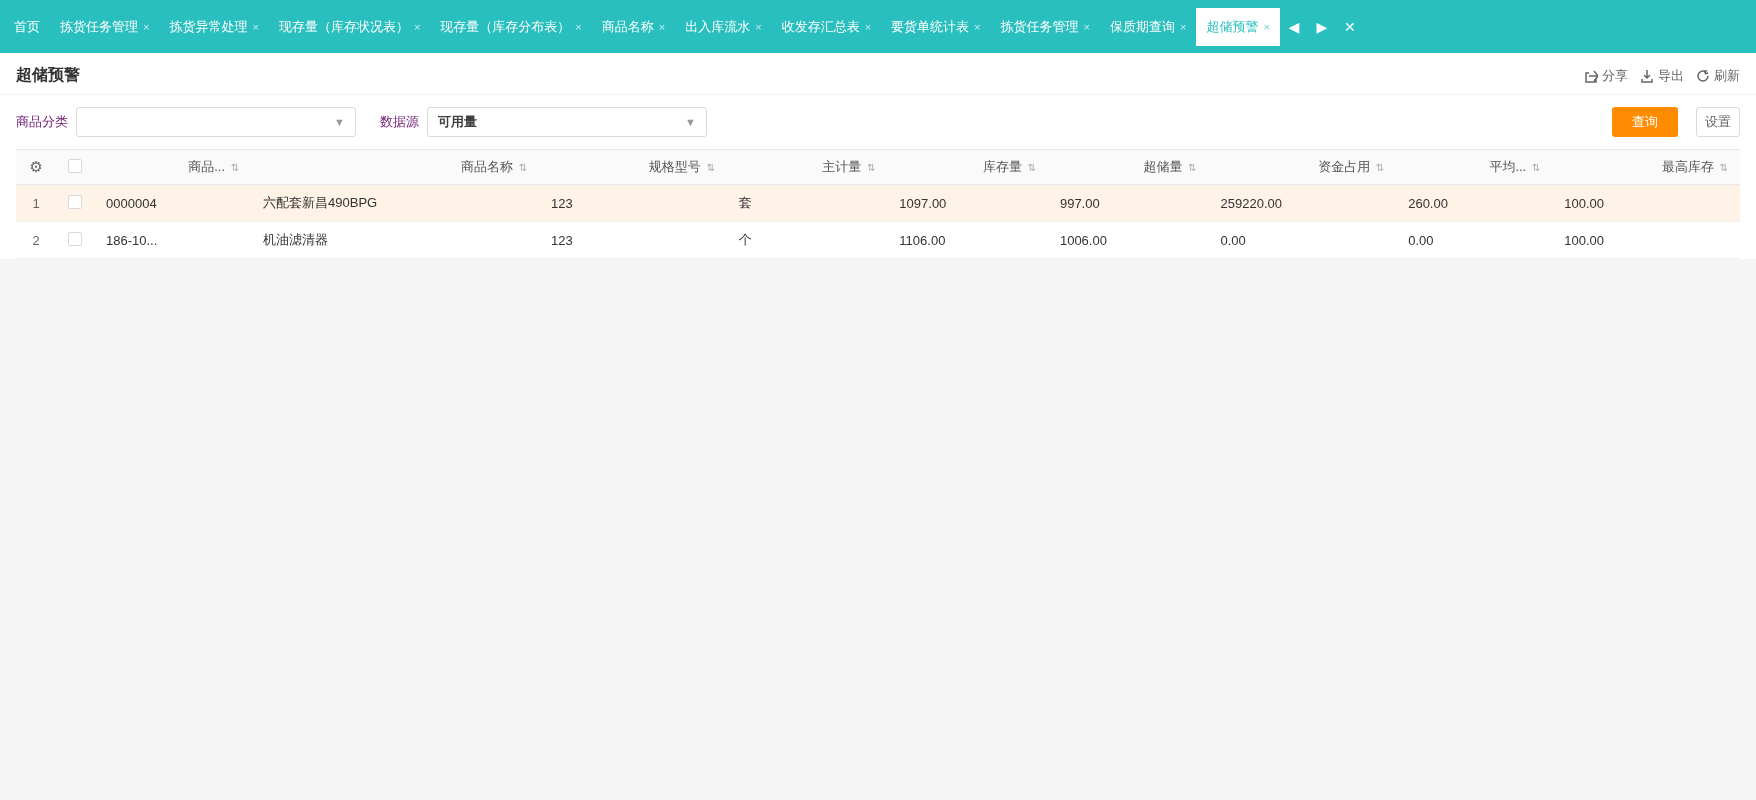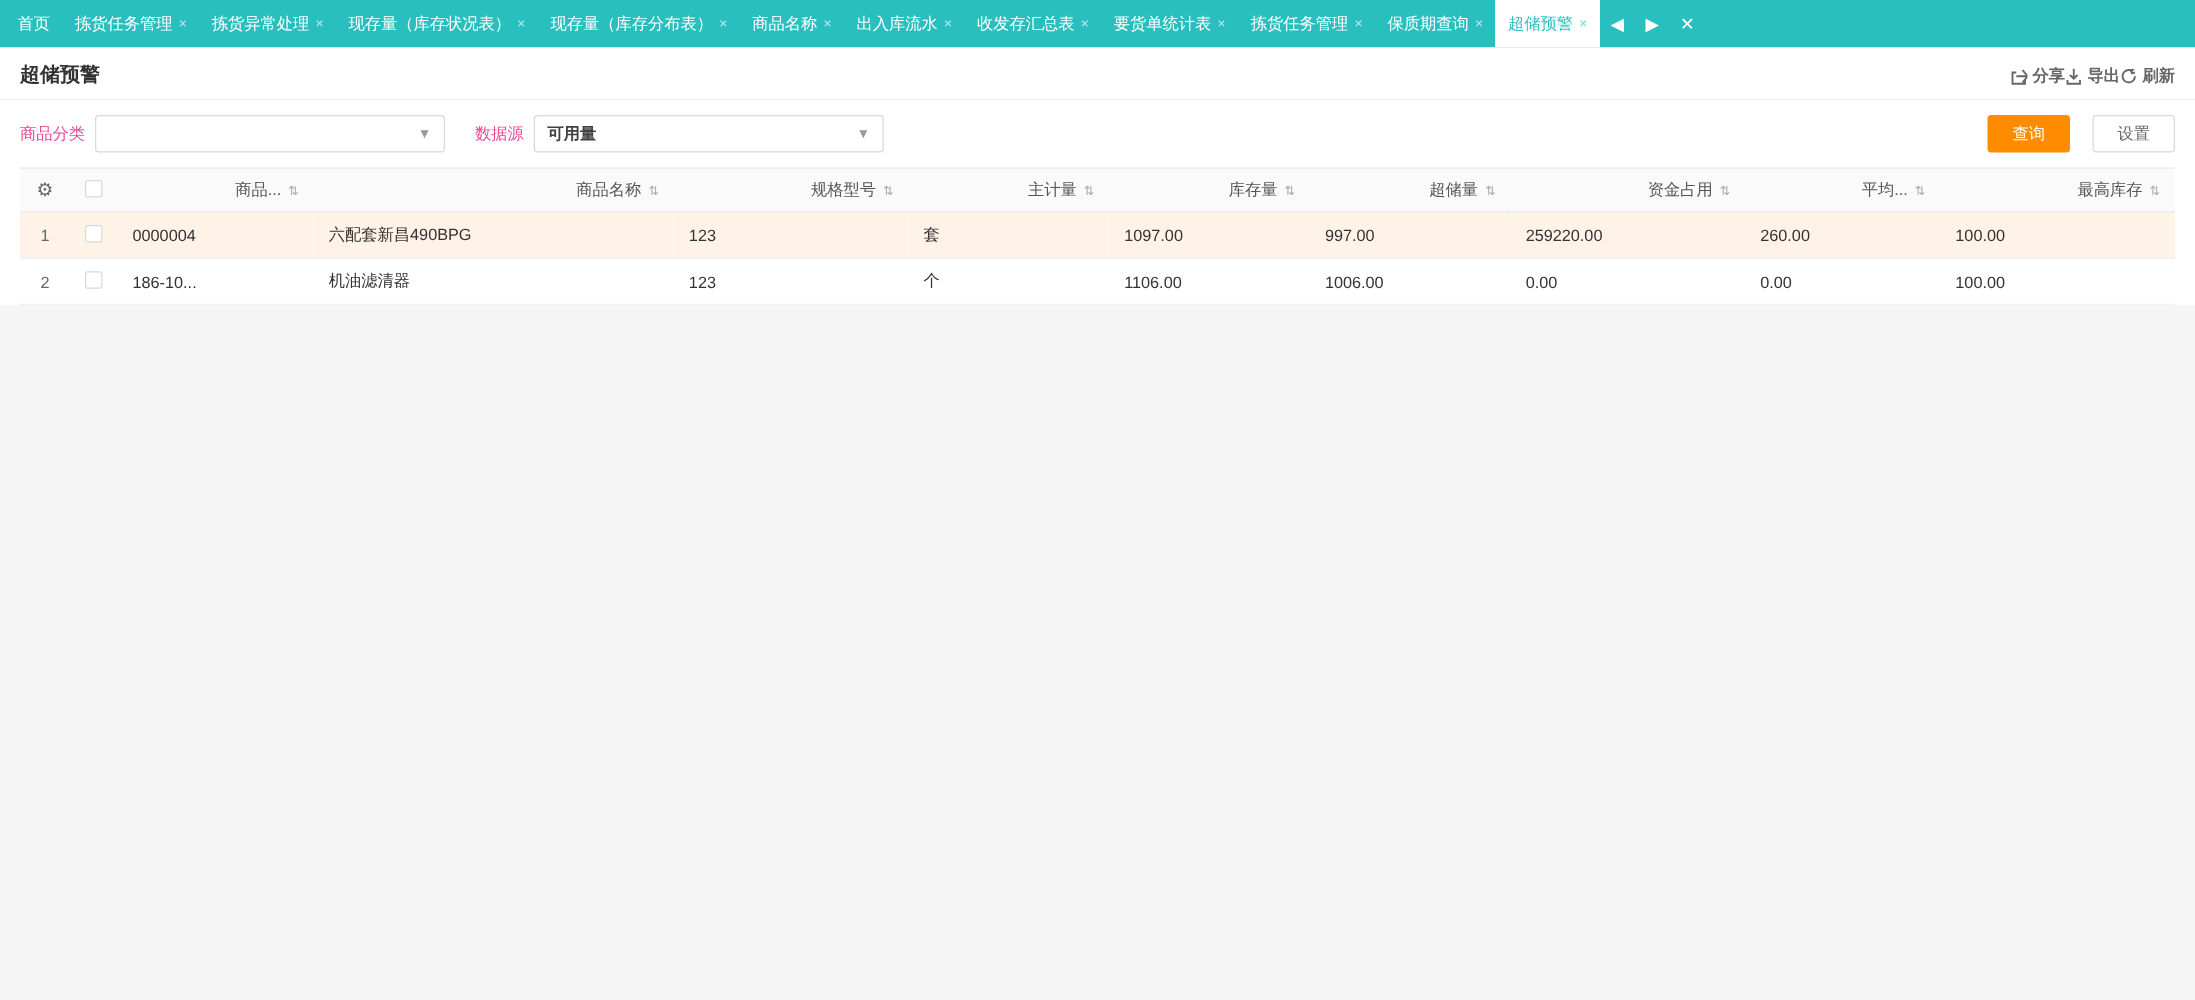--- a/index.html
+++ b/index.html
@@ -3,21 +3,21 @@
   <meta charset="utf-8">
   <style>
     * { box-sizing: border-box; margin: 0; padding: 0; }
     body { font-family: "Microsoft YaHei", Arial, sans-serif; font-size: 13px; background: #f5f5f5; color: #333; }
 
     
     .topbar {
       background: #2abfbf;
       display: flex;
       align-items: center;
-      height: 38px;
+      height: 53px;
       padding: 0 4px;
       overflow: hidden;
     }
     .topbar-item {
       display: flex;
       align-items: center;
       padding: 0 10px;
       height: 38px;
       color: #fff;
       font-size: 13px;
@@ -59,22 +59,21 @@
       border-bottom: 1px solid #f0f0f0;
     }
     .page-title {
       font-size: 16px;
       font-weight: bold;
       color: #333;
     }
     .header-actions {
       display: flex;
       align-items: center;
-      gap: 0;
-      font-weight: bold;
+      gap: 12px;
     }
     .header-action-btn {
       display: flex;
       align-items: center;
       gap: 4px;
       color: #666;
       cursor: pointer;
       font-size: 13px;
     }
 
@@ -84,21 +83,21 @@
       align-items: center;
       padding: 12px 16px;
       gap: 24px;
     }
     .filter-item {
       display: flex;
       align-items: center;
       gap: 8px;
     }
     .filter-label {
-      color: #ec4899;
+      color: #701a75;
       white-space: nowrap;
       font-size: 13px;
     }
     .filter-select {
       display: flex;
       align-items: center;
       border: 1px solid #d9d9d9;
       border-radius: 3px;
       padding: 4px 10px;
       width: 280px;
@@ -122,21 +121,21 @@
       border-radius: 3px;
       padding: 6px 20px;
       cursor: pointer;
       font-size: 13px;
     }
     .btn-settings {
       background: #fff;
       color: #666;
       border: 1px solid #d9d9d9;
       border-radius: 3px;
-      padding: 5px 19px;
+      padding: 5px 8px;
       cursor: pointer;
       font-size: 13px;
     }
 
     
     .table-container {
       padding: 0 16px;
     }
     table {
       width: 100%;

